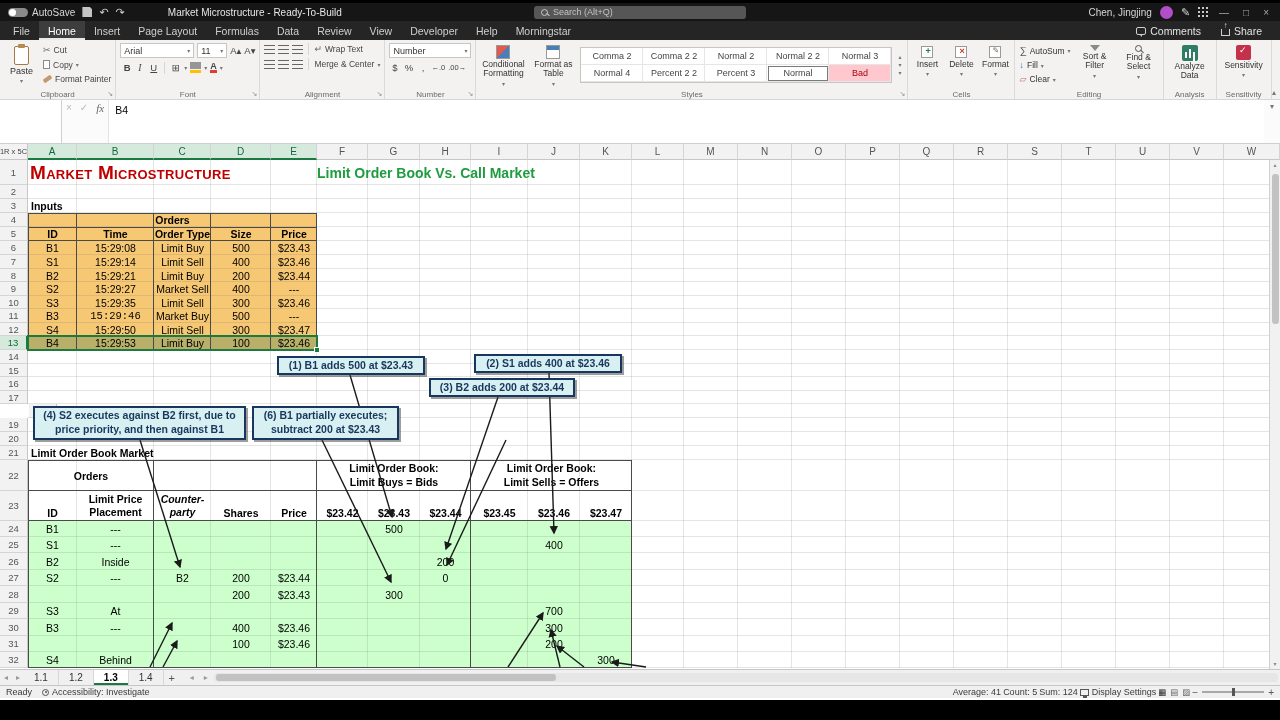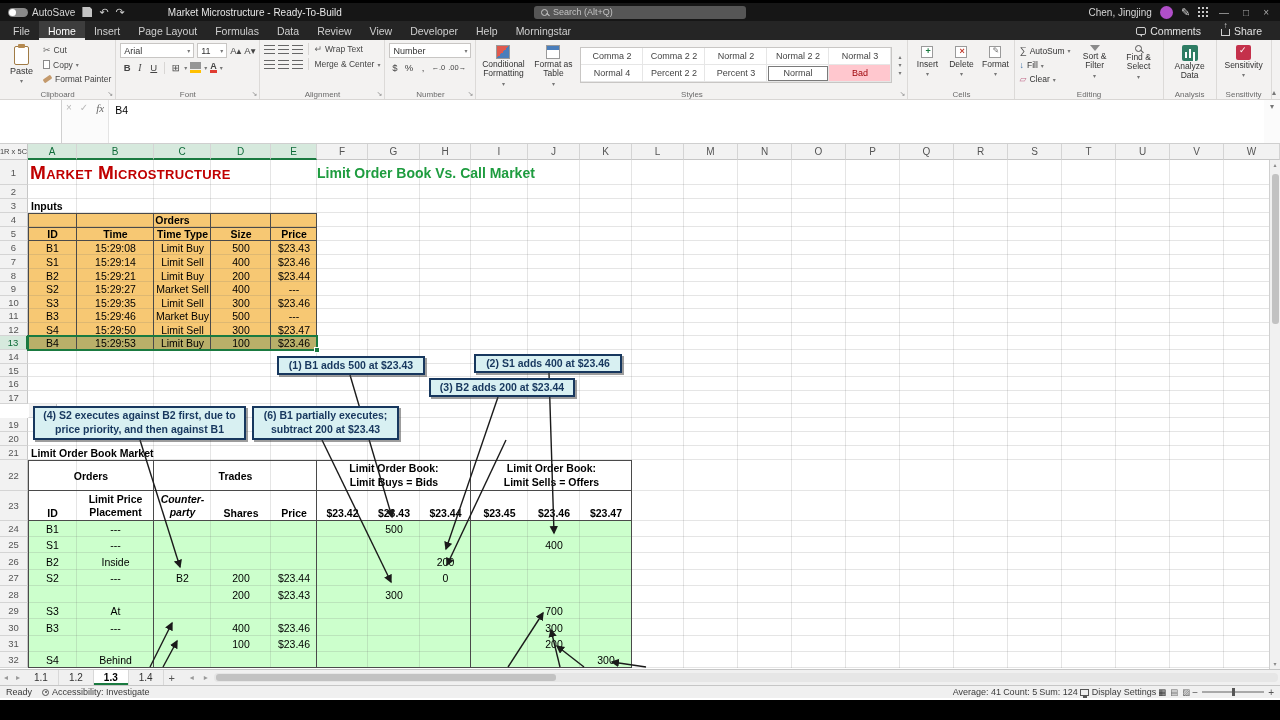--- a/index.html
+++ b/index.html
@@ -578,21 +578,21 @@
       <div class="rowhdr" style="top: 459px; height: 16px;">29</div>
       <div class="rowhdr" style="top: 475px; height: 17px;">30</div>
       <div class="rowhdr" style="top: 492px; height: 16px;">31</div>
       <div class="rowhdr" style="top: 508px; height: 16px;">32</div>
       <div class="cell t2" style="left: 317px; top: 16px; width: 367px; height: 25px;">Limit Order Book Vs. Call Market</div>
       <div class="cell t1" style="left: 28px; top: 16px; width: 289px; height: 25px;">Market Microstructure</div>
       <div class="cell b" style="left: 28px; top: 55px; width: 49px; height: 14px;">Inputs</div>
       <div class="cell hdr" style="left: 28px; top: 69px; width: 289px; height: 14px;">Orders</div>
       <div class="cell hdr" style="left: 28px; top: 83px; width: 49px; height: 14px;">ID</div>
       <div class="cell hdr" style="left: 77px; top: 83px; width: 77px; height: 14px;">Time</div>
-      <div class="cell hdr" style="left: 154px; top: 83px; width: 57px; height: 14px;">Time Type</div>
+      <div class="cell hdr" style="left: 154px; top: 83px; width: 57px; height: 14px;">Order Type</div>
       <div class="cell hdr" style="left: 211px; top: 83px; width: 60px; height: 14px;">Size</div>
       <div class="cell hdr" style="left: 271px; top: 83px; width: 46px; height: 14px;">Price</div>
       <div class="cell c" style="left: 28px; top: 97px; width: 49px; height: 14px;">B1</div>
       <div class="cell c" style="left: 77px; top: 97px; width: 77px; height: 14px;">15:29:08</div>
       <div class="cell c" style="left: 154px; top: 97px; width: 57px; height: 14px;">Limit Buy</div>
       <div class="cell c" style="left: 211px; top: 97px; width: 60px; height: 14px;">500</div>
       <div class="cell c" style="left: 271px; top: 97px; width: 46px; height: 14px;">$23.43</div>
       <div class="cell c" style="left: 28px; top: 111px; width: 49px; height: 14px;">S1</div>
       <div class="cell c" style="left: 77px; top: 111px; width: 77px; height: 14px;">15:29:14</div>
       <div class="cell c" style="left: 154px; top: 111px; width: 57px; height: 14px;">Limit Sell</div>
@@ -607,37 +607,36 @@
       <div class="cell c" style="left: 77px; top: 138px; width: 77px; height: 14px;">15:29:27</div>
       <div class="cell c" style="left: 154px; top: 138px; width: 57px; height: 14px;">Market Sell</div>
       <div class="cell c" style="left: 211px; top: 138px; width: 60px; height: 14px;">400</div>
       <div class="cell c" style="left: 271px; top: 138px; width: 46px; height: 14px;">---</div>
       <div class="cell c" style="left: 28px; top: 152px; width: 49px; height: 13px;">S3</div>
       <div class="cell c" style="left: 77px; top: 152px; width: 77px; height: 13px;">15:29:35</div>
       <div class="cell c" style="left: 154px; top: 152px; width: 57px; height: 13px;">Limit Sell</div>
       <div class="cell c" style="left: 211px; top: 152px; width: 60px; height: 13px;">300</div>
       <div class="cell c" style="left: 271px; top: 152px; width: 46px; height: 13px;">$23.46</div>
       <div class="cell c" style="left: 28px; top: 165px; width: 49px; height: 14px;">B3</div>
-      <div class="cell c" style="left: 77px; top: 165px; width: 77px; height: 14px;">15:29:46</div>
+      <div class="cell c" style="left: 77px; top: 165px; width: 77px; height: 14px; font-family: Liberation Mono, monospace;">15:29:46</div>
       <div class="cell c" style="left: 154px; top: 165px; width: 57px; height: 14px;">Market Buy</div>
       <div class="cell c" style="left: 211px; top: 165px; width: 60px; height: 14px;">500</div>
       <div class="cell c" style="left: 271px; top: 165px; width: 46px; height: 14px;">---</div>
       <div class="cell c" style="left: 28px; top: 179px; width: 49px; height: 13px;">S4</div>
       <div class="cell c" style="left: 77px; top: 179px; width: 77px; height: 13px;">15:29:50</div>
       <div class="cell c" style="left: 154px; top: 179px; width: 57px; height: 13px;">Limit Sell</div>
       <div class="cell c" style="left: 211px; top: 179px; width: 60px; height: 13px;">300</div>
       <div class="cell c" style="left: 271px; top: 179px; width: 46px; height: 13px;">$23.47</div>
       <div class="cell c" style="left: 28px; top: 192px; width: 49px; height: 14px;">B4</div>
       <div class="cell c" style="left: 77px; top: 192px; width: 77px; height: 14px;">15:29:53</div>
       <div class="cell c" style="left: 154px; top: 192px; width: 57px; height: 14px;">Limit Buy</div>
       <div class="cell c" style="left: 211px; top: 192px; width: 60px; height: 14px;">100</div>
       <div class="cell c" style="left: 271px; top: 192px; width: 46px; height: 14px;">$23.46</div>
       <div class="cell b" style="left: 28px; top: 302px; width: 183px; height: 14px;">Limit Order Book Market</div>
       <div class="cell hdr" style="left: 28px; top: 316px; width: 126px; height: 31px;">Orders</div>
-      <div class="cell hdr" style="left: 154px; top: 316px; width: 163px; height: 31px;">Trades</div>
       <div class="cell h2" style="left: 317px; top: 316px; width: 154px; height: 31px;">Limit Order Book:
 Limit Buys = Bids</div>
       <div class="cell h2" style="left: 471px; top: 316px; width: 161px; height: 31px;">Limit Order Book:
 Limit Sells = Offers</div>
       <div class="cell hb" style="left: 28px; top: 347px; width: 49px; height: 30px;">ID</div>
       <div class="cell h2" style="left: 77px; top: 347px; width: 77px; height: 30px;">Limit Price
 Placement</div>
       <div class="cell h2" style="left: 154px; top: 347px; width: 57px; height: 30px; font-style: italic;">Counter-
 party</div>
       <div class="cell hb" style="left: 211px; top: 347px; width: 60px; height: 30px;">Shares</div>

